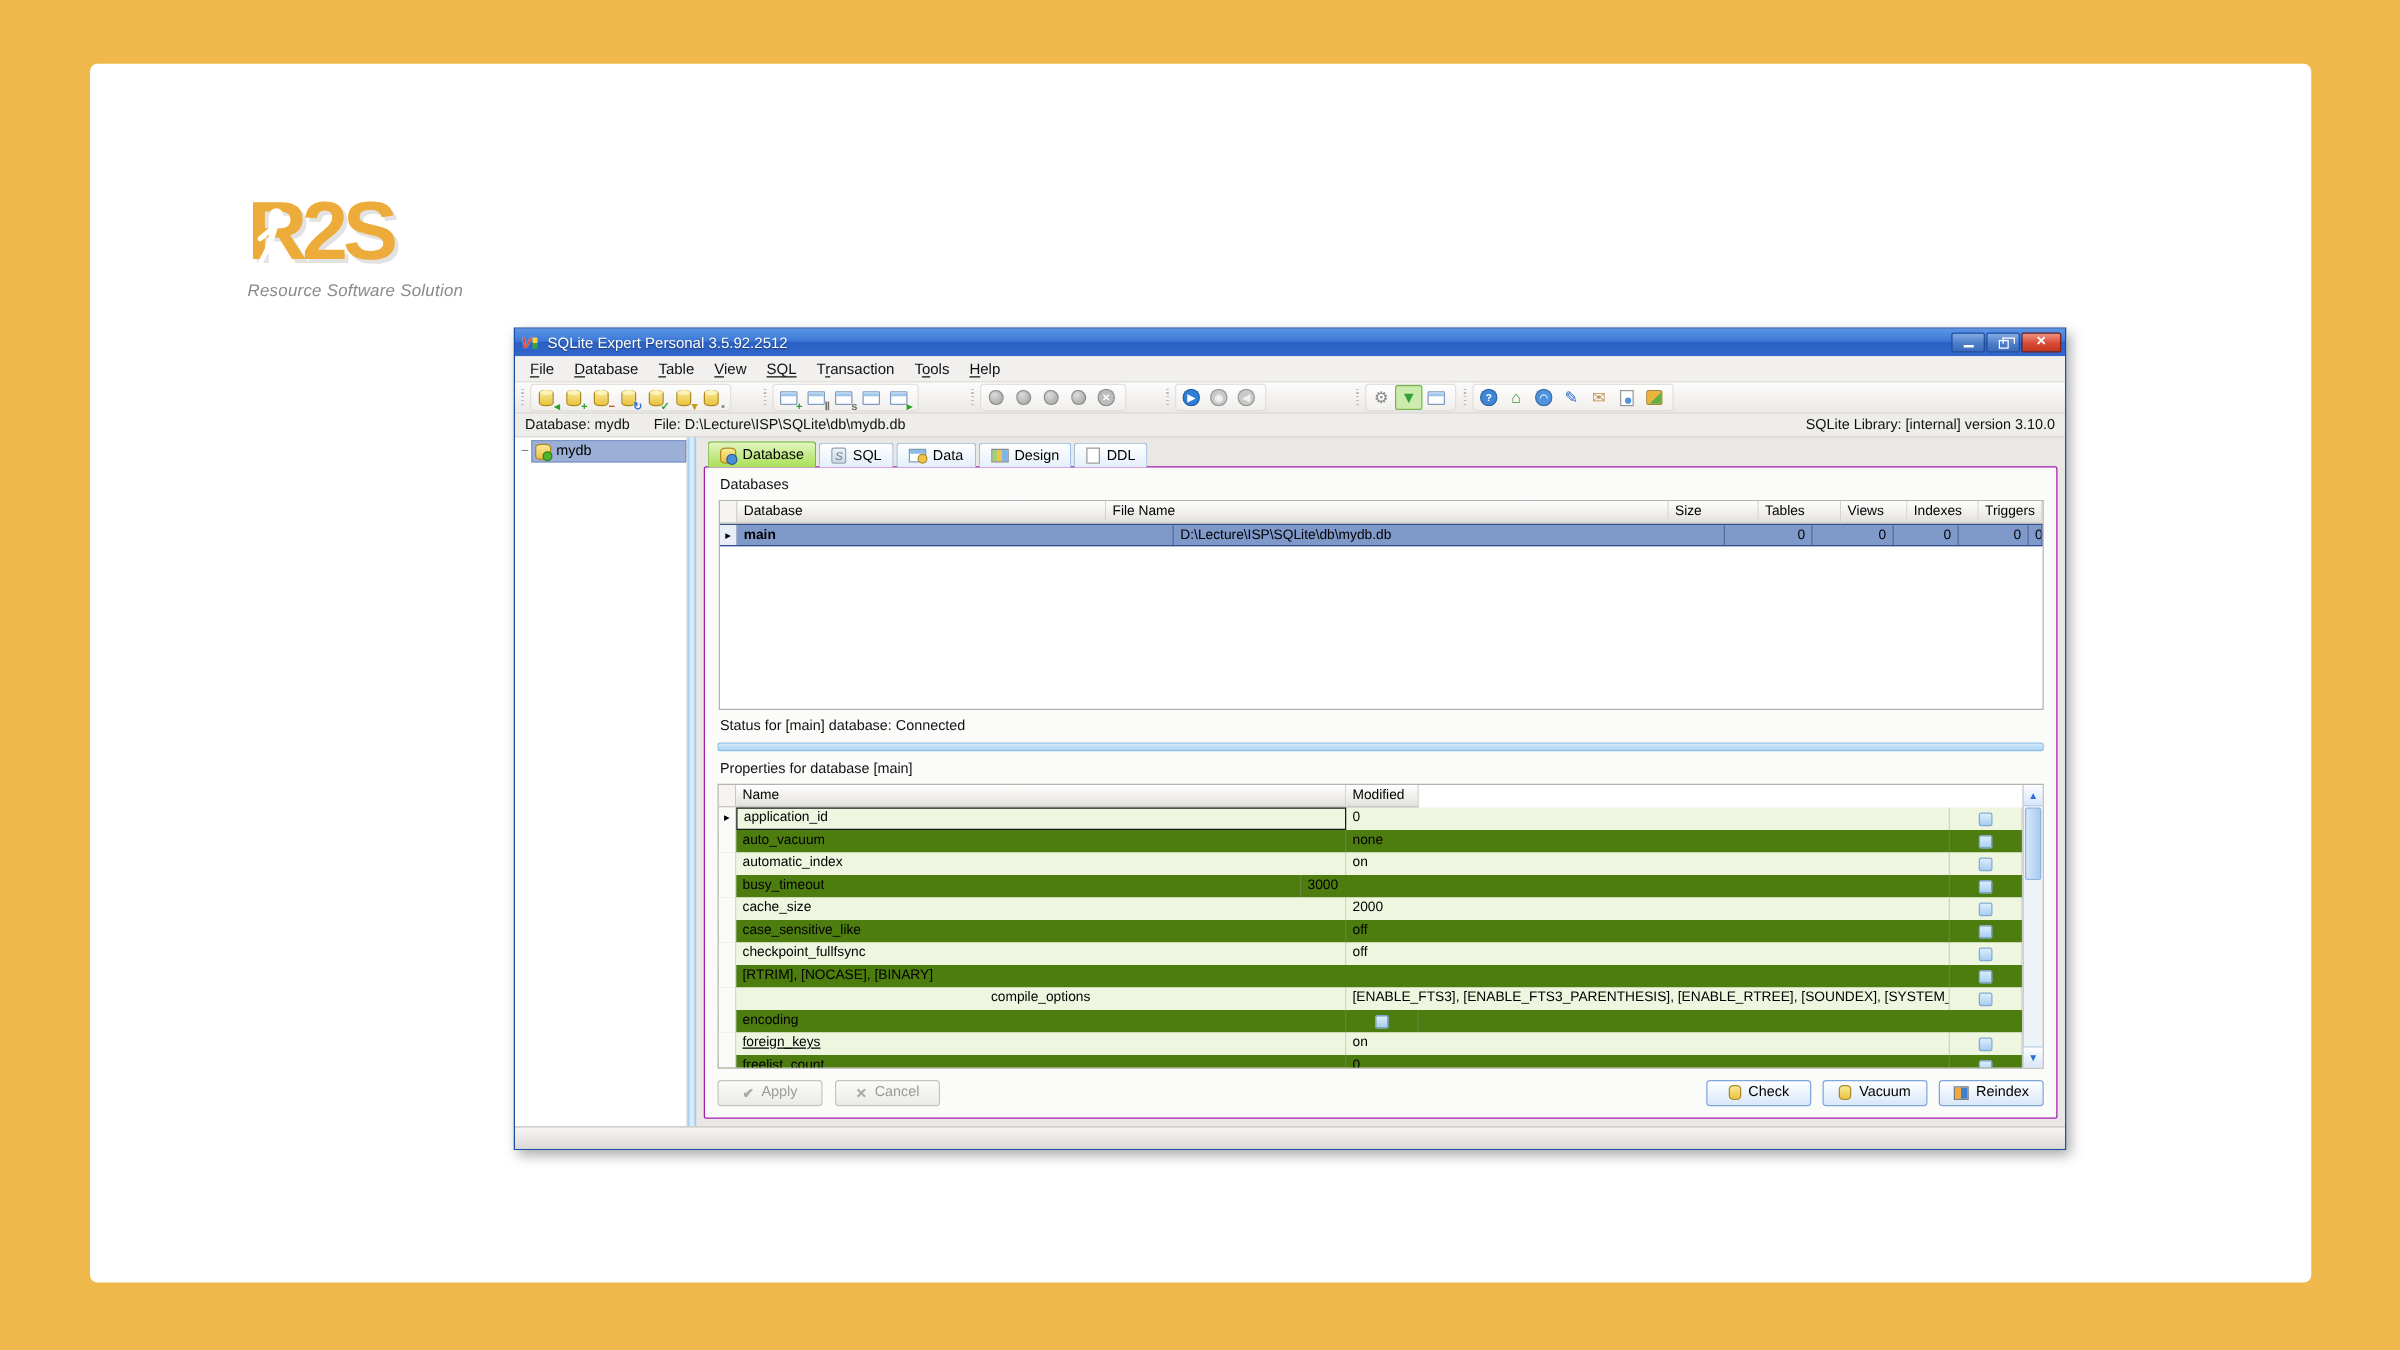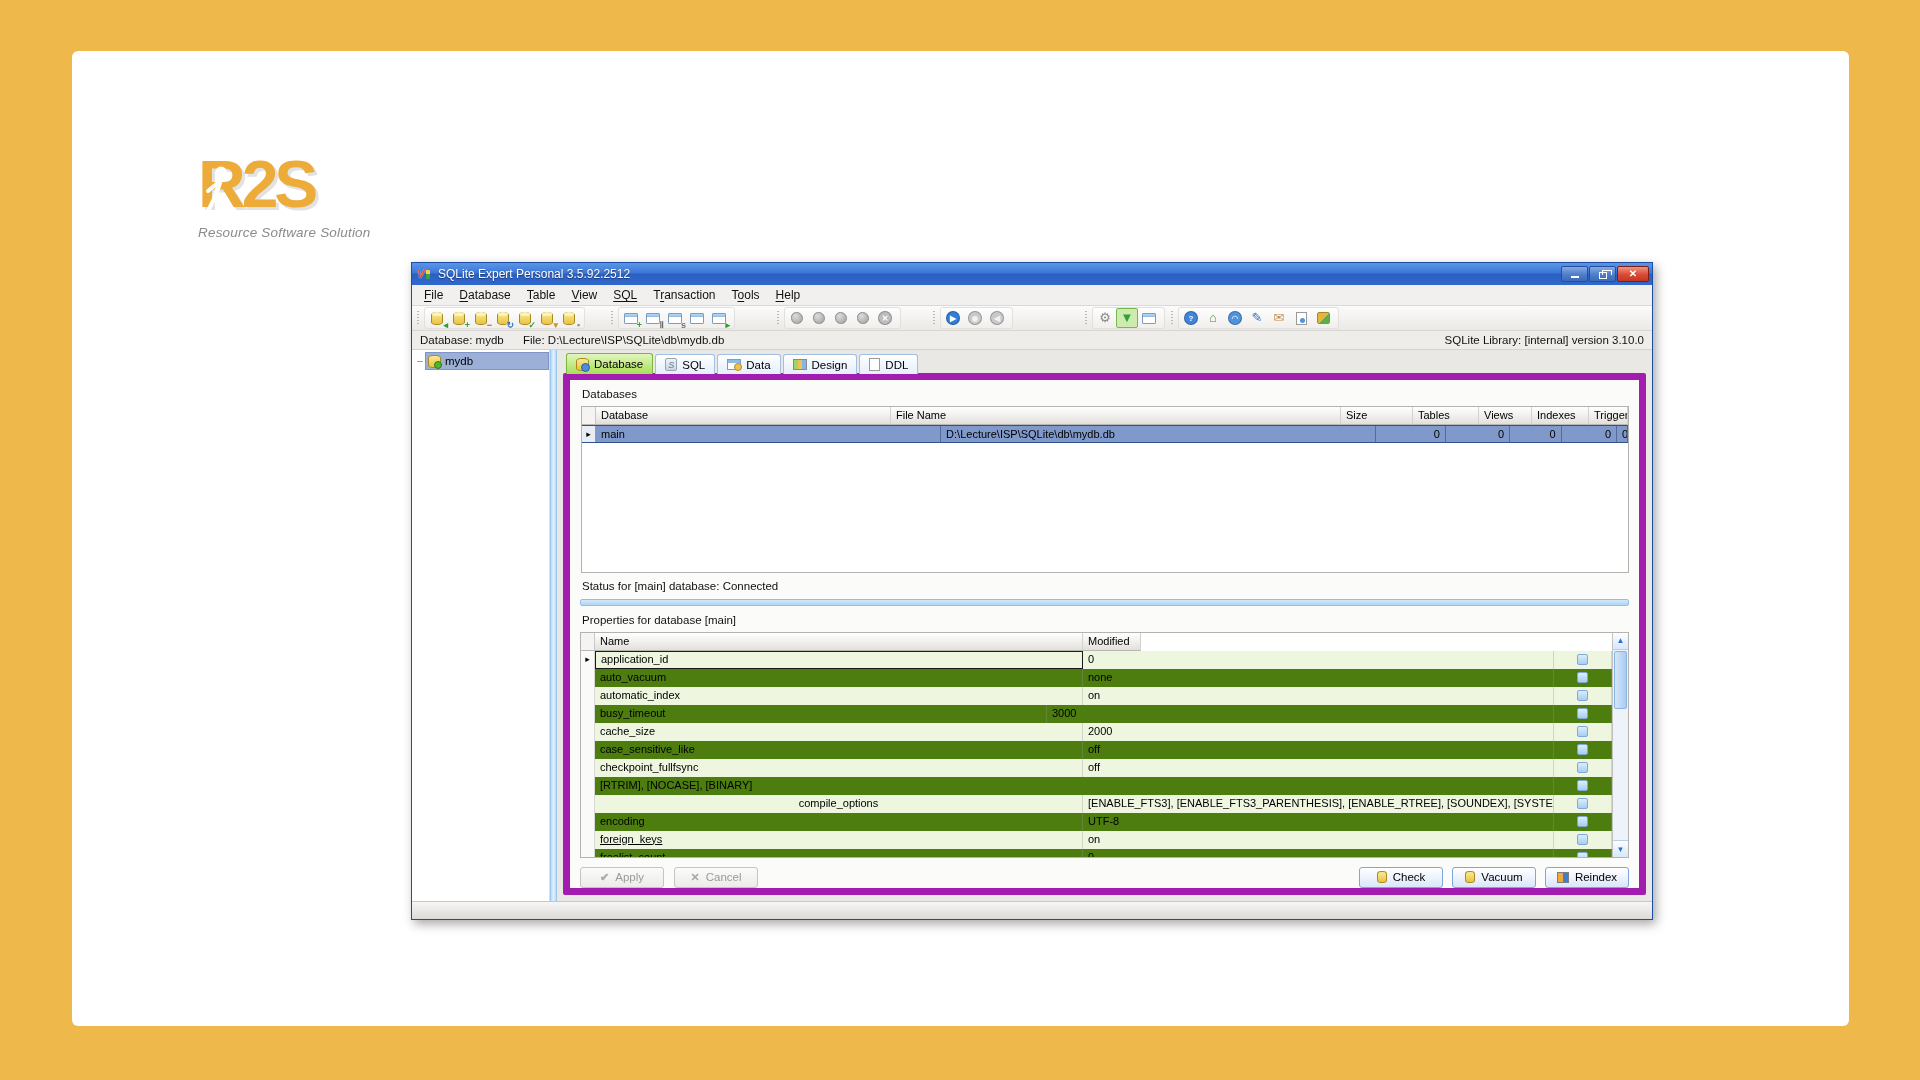--- a/index.html
+++ b/index.html
@@ -86,21 +86,21 @@
   .ti-db::after { content:""; position:absolute; right:-2px; bottom:-2px; width:7px; height:7px; border-radius:50%; background:#4d8fd6; border:1px solid #2a5da0; }
   .ti-scroll { width:12px; height:13px; background:linear-gradient(#eef2f6,#cdd6de); border:1px solid #93a4b4; border-radius:2px;
                font-size:9px; color:#5c7ca0; text-align:center; line-height:12px; font-style:italic; }
   .ti-data { width:14px; height:11px; background:#fff; border:1px solid #7d9cc0; position:relative; }
   .ti-data::before { content:""; position:absolute; left:0; right:0; top:0; height:3px; background:#8fbce6; }
   .ti-data::after { content:""; position:absolute; right:-2px; bottom:-2px; width:6px; height:6px; border-radius:50%; background:#f2c14e; border:1px solid #b08e22; }
   .ti-design { width:14px; height:11px; border:1px solid #8a8a8a;
                background:linear-gradient(90deg,#9fd468 33%, #f2c14e 33%, #f2c14e 66%, #7fb7e8 66%); }
   .ti-ddl { width:11px; height:13px; background:#fff; border:1px solid #9a9a9a; }
 
-  .panel { flex:1; background:#fbfbfa; border:7px solid #a21caf; border-radius:2px; margin-bottom:6px;
+  .panel { flex:1; background:#fbfbfa; border:1px solid #a21caf; border-radius:2px; margin-bottom:6px;
            padding:6px 10px 0 10px; display:flex; flex-direction:column; overflow:hidden; position:relative; z-index:1; margin-top:-1px; }
   .section-label { font-size:11.5px; color:#111; margin:2px 0 6px 2px; }
 
   .grid { border:1px solid #b5b3af; background:#fff; font-size:11px; position:relative; }
   .grow { display:flex; height:18px; }
   .c { border-right:1px solid #d9d7d3; padding:0 5px; line-height:17px; overflow:hidden; white-space:nowrap; }
   .h { background:linear-gradient(#ffffff,#eceae6 70%,#e1dfdb); border-right:1px solid #d3d1cd; border-bottom:1px solid #b9b7b4; }
   .gutter { width:14px; flex:none; background:#f5f4f2; border-right:1px solid #c9c7c3; text-align:center; font-size:9px; line-height:17px; padding:0; color:#222; }
   .num { text-align:right; }
 
@@ -366,21 +366,21 @@
                 <span class="c h" style="width: 295px;">Database</span>
                 <span class="c h" style="width: 450px;">File Name</span>
                 <span class="c h" style="width: 72px;">Size</span>
                 <span class="c h" style="width: 66px;">Tables</span>
                 <span class="c h" style="width: 53px;">Views</span>
                 <span class="c h" style="width: 57px;">Indexes</span>
                 <span class="c h" style="flex: 1 1 0%;">Triggers</span>
               </div>
               <div class="grow dbrow">
                 <span class="c gutter">▸</span>
-                <span class="c" style="width: 357px;">main</span>
+                <span class="c" style="width: 357px; font-weight: bold;">main</span>
                 <span class="c" style="width: 450px;">D:\Lecture\ISP\SQLite\db\mydb.db</span>
                 <span class="c num" style="width: 72px;">0</span>
                 <span class="c num" style="width: 66px;">0</span>
                 <span class="c num" style="width: 53px;">0</span>
                 <span class="c num" style="width: 57px;">0</span>
                 <span class="c num" style="flex: 1 1 0%;">0</span>
               </div>
             </div>
 
           <div class="status-line">Status for [main] database: Connected</div>
@@ -462,21 +462,20 @@
                 <span class="c gutter"></span>
                 <span class="c" style="width: 488px; text-align: center;">compile_options</span>
                 <span class="c" style="flex: 1 1 0%;">[ENABLE_FTS3], [ENABLE_FTS3_PARENTHESIS], [ENABLE_RTREE], [SOUNDEX], [SYSTEM_MALLOC], [</span>
                 <span class="c modcell" style="width: 58px;">
                   <span class="checkbox"></span>
                 </span>
               </div>
               <div class="prow blue">
                 <span class="c gutter"></span>
                 <span class="c" style="width: 488px;">encoding</span>
-                <span class="c" style="flex: 1 1 0%;">UTF-8</span>
                 <span class="c modcell" style="width: 58px;">
                   <span class="checkbox"></span>
                 </span>
               </div>
               <div class="prow green">
                 <span class="c gutter"></span>
                 <span class="c" style="width: 488px; text-decoration: underline;">foreign_keys</span>
                 <span class="c" style="flex: 1 1 0%;">on</span>
                 <span class="c modcell" style="width: 58px;">
                   <span class="checkbox"></span>

